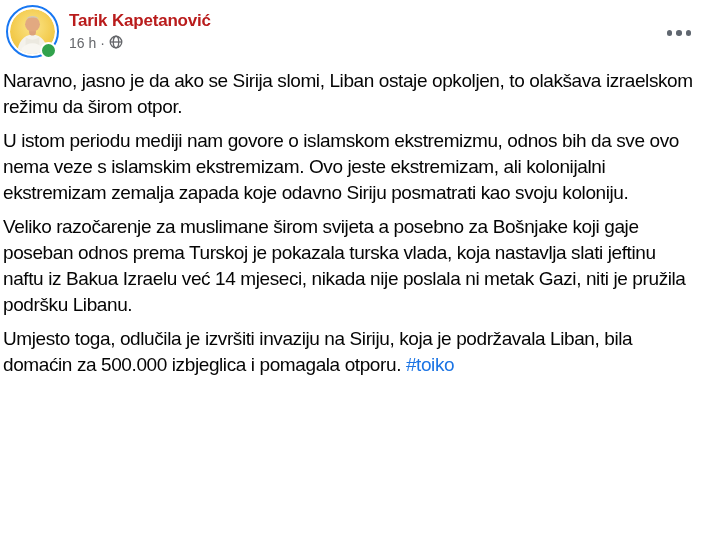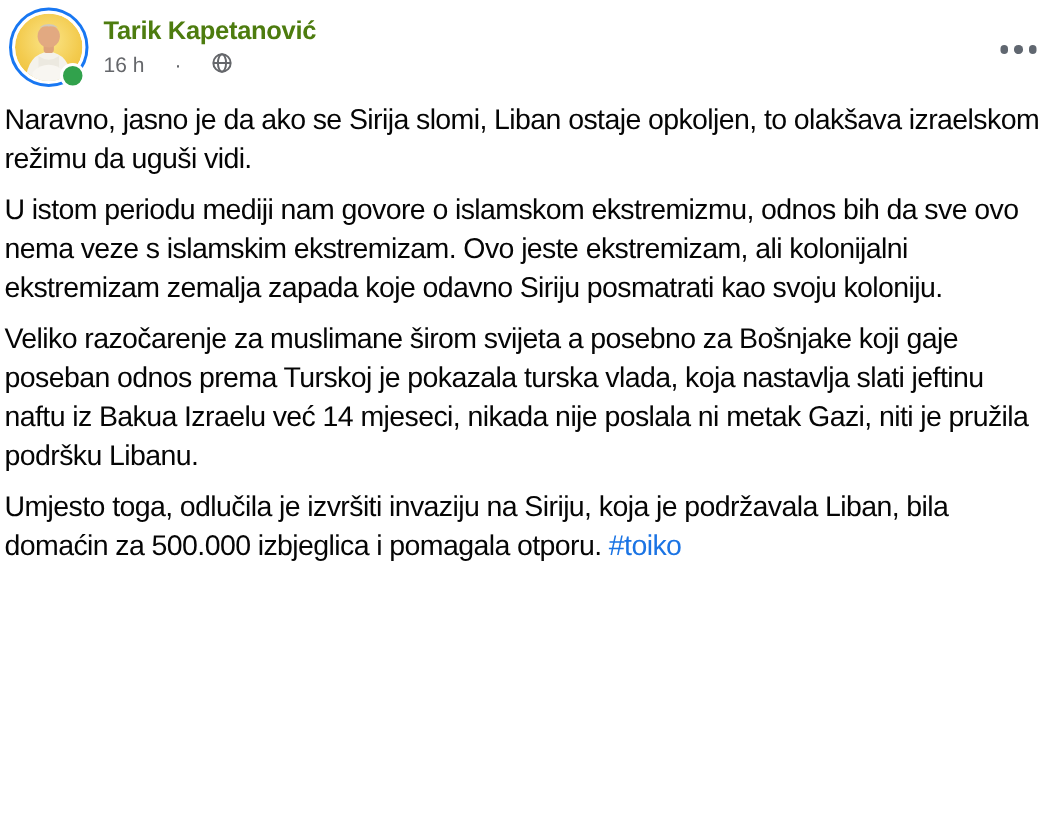--- a/index.html
+++ b/index.html
@@ -55,28 +55,28 @@
     border: 2px solid #ffffff;
   }
   .header-info {
     margin-left: 10px;
     padding-top: 5px;
   }
   .author {
     font-size: 17px;
     font-weight: 700;
     letter-spacing: -0.2px;
-    color: #4d7c0f;
+    color: #b91c1c;
     line-height: 21px;
     cursor: pointer;
   }
   .meta {
     display: flex;
     align-items: center;
-    gap: 20px;
+    gap: 4px;
     margin-top: 3px;
     font-size: 14px;
     color: #65676b;
     line-height: 16px;
   }
   .meta .timestamp { cursor: pointer; }
   .meta .sep { color: #65676b; }
   .globe-icon { display: inline-block; margin-top: 1px; }
   .menu-btn {
     margin-left: auto;
@@ -168,19 +168,19 @@
 
     <div class="menu-btn">
       <span class="dot"></span>
       <span class="dot"></span>
       <span class="dot"></span>
     </div>
 
   </div>
 
   <div class="body-text" id="post-text">
-      <p>Naravno, jasno je da ako se Sirija slomi, Liban ostaje opkoljen, to olakšava izraelskom režimu da uguši vidi.</p>
+      <p>Naravno, jasno je da ako se Sirija slomi, Liban ostaje opkoljen, to olakšava izraelskom režimu da širom otpor.</p>
       <p>U istom periodu mediji nam govore o islamskom ekstremizmu, odnos bih da sve ovo nema veze s islamskim ekstremizam. Ovo jeste ekstremizam, ali kolonijalni ekstremizam zemalja zapada koje odavno Siriju posmatrati kao svoju koloniju.</p>
       <p>Veliko razočarenje za muslimane širom svijeta a posebno za Bošnjake koji gaje poseban odnos prema Turskoj je pokazala turska vlada, koja nastavlja slati jeftinu naftu iz Bakua Izraelu već 14 mjeseci, nikada nije poslala ni metak Gazi, niti je pružila podršku Libanu.</p>
       <p>Umjesto toga, odlučila je izvršiti invaziju na Siriju, koja je podržavala Liban, bila domaćin za 500.000 izbjeglica i pomagala otporu. <a class="hashtag" href="#">#toiko</a></p>
     </div>
 
 </div>
 
 </body></html>

